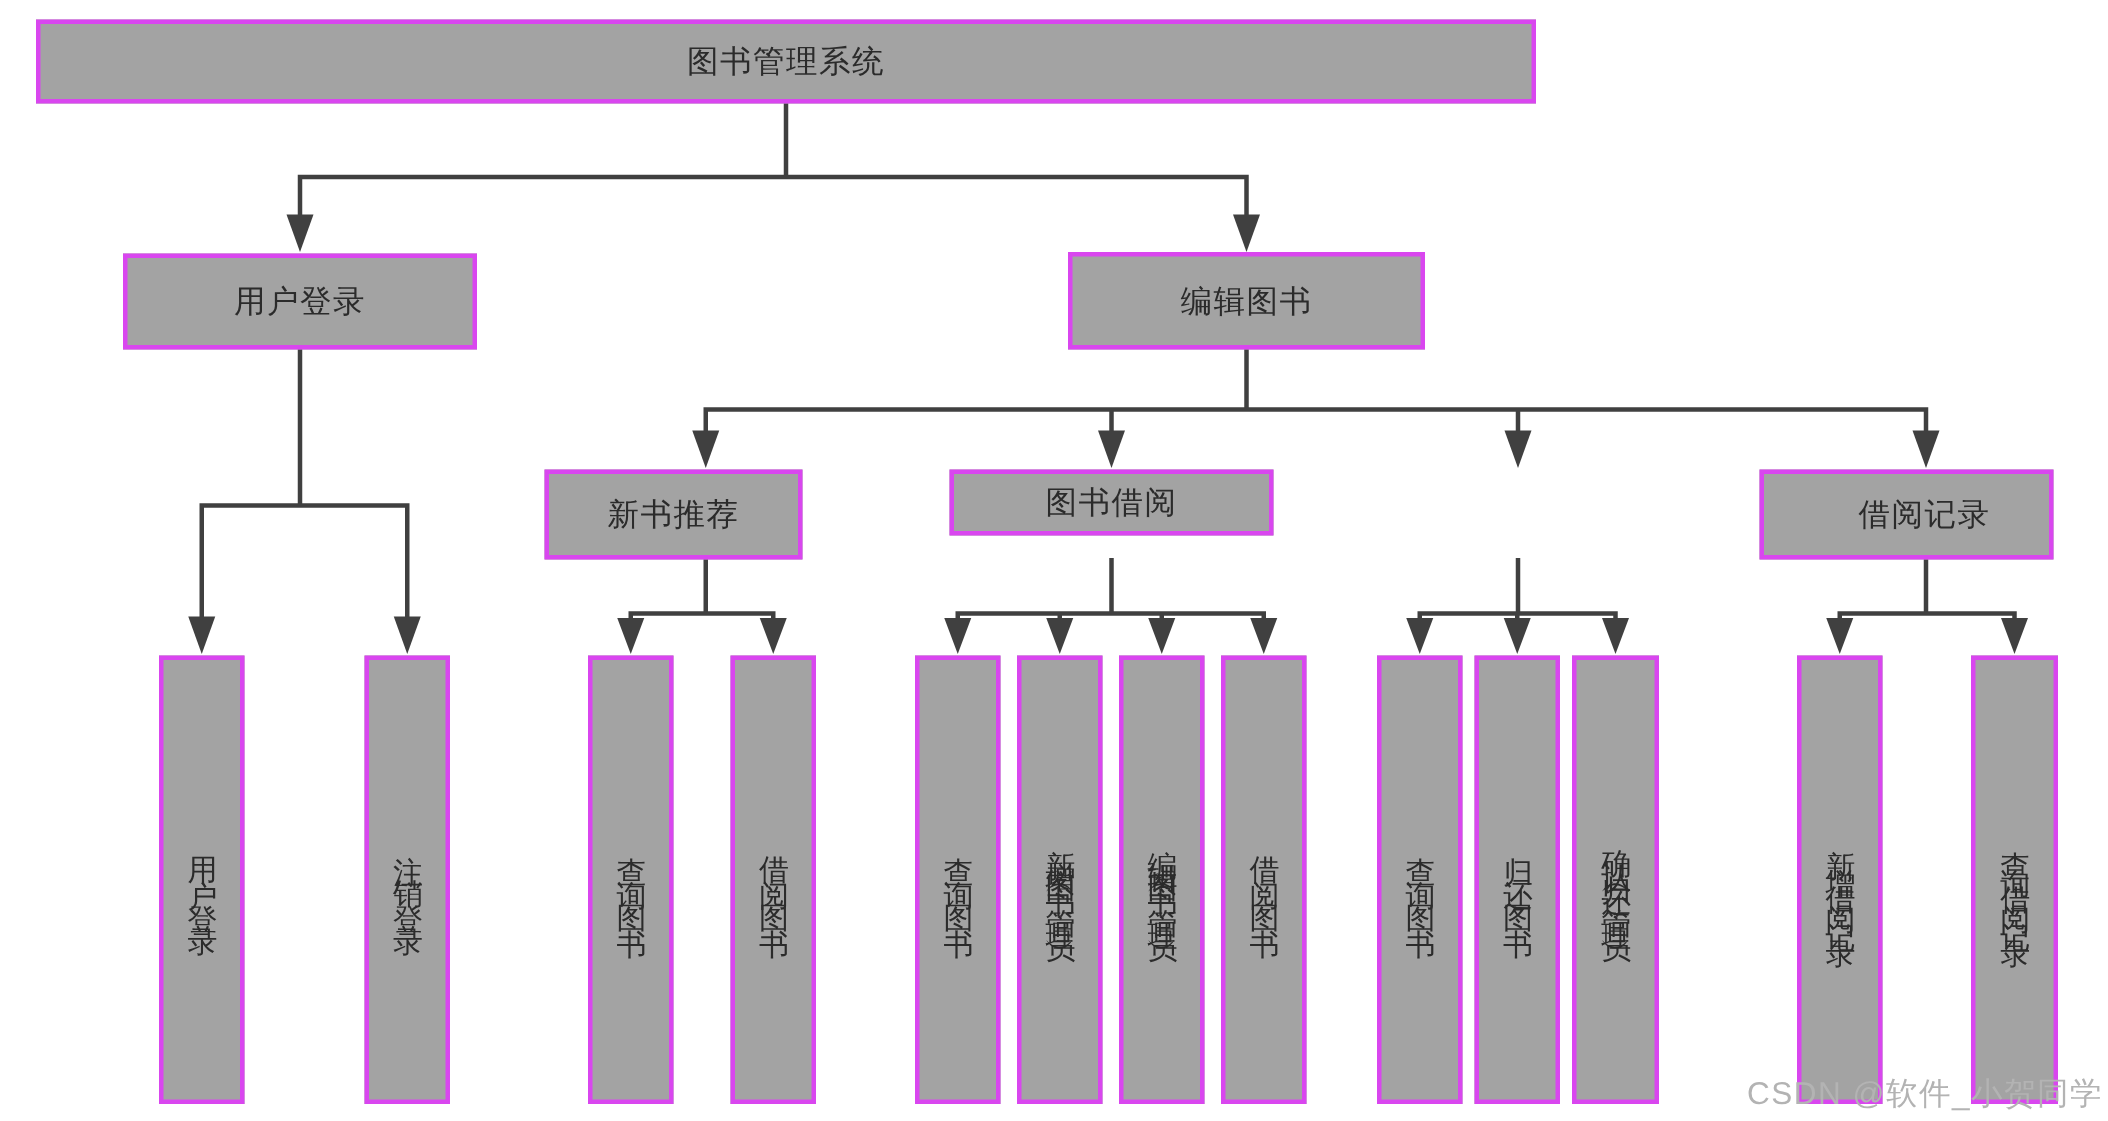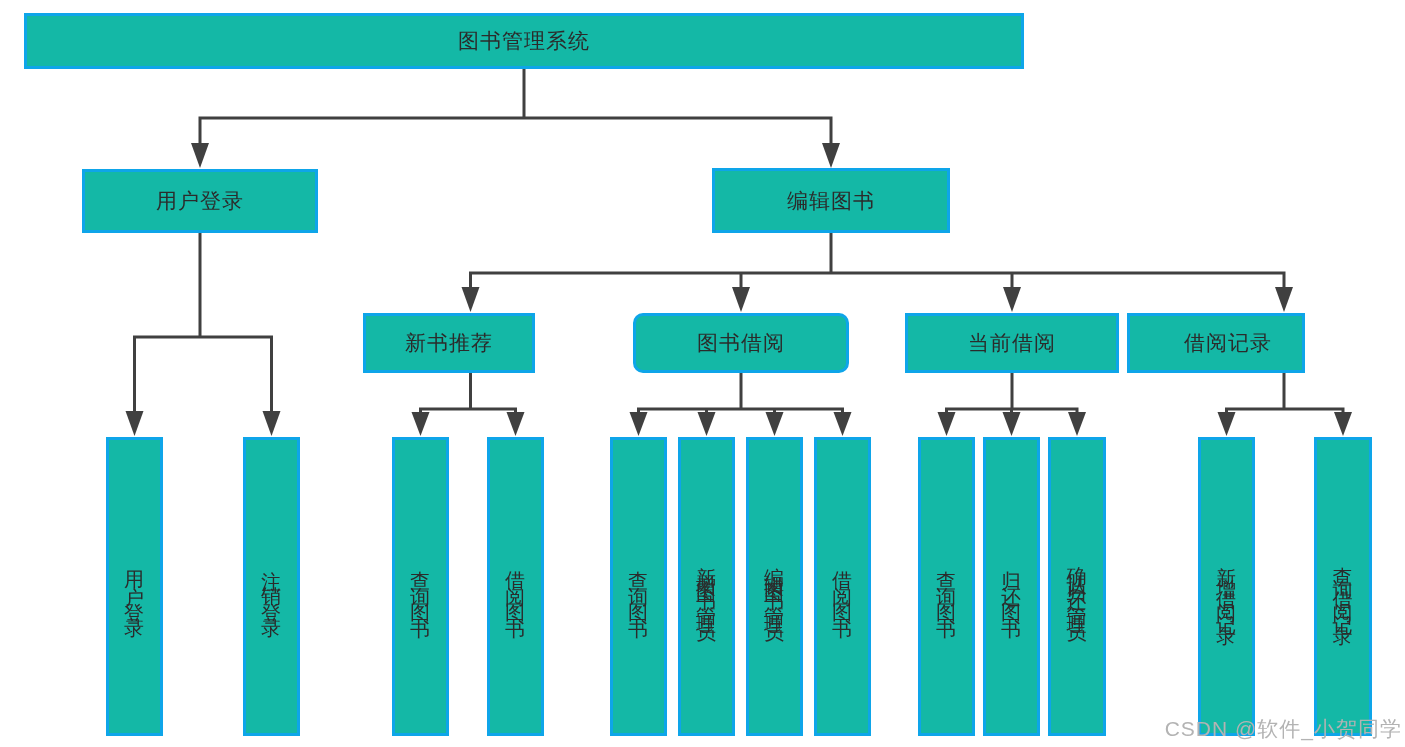--- a/index.html
+++ b/index.html
@@ -17,22 +17,22 @@
   }
   #connectors {
     position: absolute;
     left: 0;
     top: 0;
     z-index: 1;
   }
   .node {
     position: absolute;
     box-sizing: border-box;
-    background: #14b8a6;
-    border: 3px solid #0ea5e9;
+    background: #a3a3a3;
+    border: 3px solid #d946ef;
     display: flex;
     align-items: center;
     justify-content: center;
     color: #2b2b2b;
     font-size: 21px;
     letter-spacing: 1px;
     z-index: 2;
     text-align: center;
   }
   .vnode {
@@ -100,23 +100,22 @@
       <polygon points="1334,412 1352,412 1343,436"></polygon>
     </g>
   </svg>
 
   <div class="node" style="left:24px; top:13px; width:1000px; height:56px;">图书管理系统</div>
 
   <div class="node" style="left:82px; top:169px; width:236px; height:64px;">用户登录</div>
   <div class="node" style="left:712px; top:168px; width:238px; height:65px;">编辑图书</div>
 
   <div class="node" style="left:363px; top:313px; width:172px; height:60px;">新书推荐</div>
-  <div class="node" style="left:633px; top:313px; width:216px; height:60px;border-radius:10px;">图书借阅</div>
-  <div class="node" style="left:905px; top:313px; width:214px; height:60px;">当前借阅</div>
-  <div class="node" style="left:1127px; top:313px; width:178px; height:60px;padding-left:24px;">借阅记录</div>
+  <div class="node" style="left:633px; top:313px; width:216px; height:44px;">图书借阅</div>
+  <div class="node" style="left:1173px; top:313px; width:196px; height:60px;padding-left:24px;">借阅记录</div>
 
   <div class="node vnode sp4" style="left:106px; top:437px; width:57px; height:299px;">用户登录</div>
   <div class="node vnode sp4" style="left:243px; top:437px; width:57px; height:299px;">注销登录</div>
 
   <div class="node vnode sp4" style="left:392px; top:437px; width:57px; height:299px;">查询图书</div>
   <div class="node vnode sp4" style="left:487px; top:437px; width:57px; height:299px;">借阅图书</div>
 
   <div class="node vnode sp4" style="left:610px; top:437px; width:57px; height:299px;">查询图书</div>
   <div class="node vnode sp9" style="left:678px; top:437px; width:57px; height:299px;">新增图书（管理员）</div>
   <div class="node vnode sp9" style="left:746px; top:437px; width:57px; height:299px;">编辑图书（管理员）</div>

